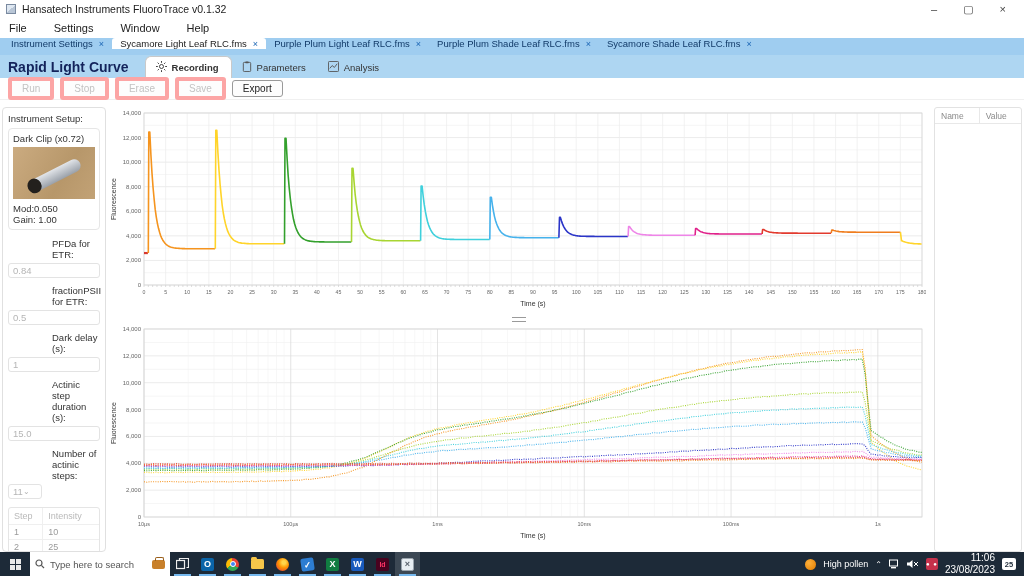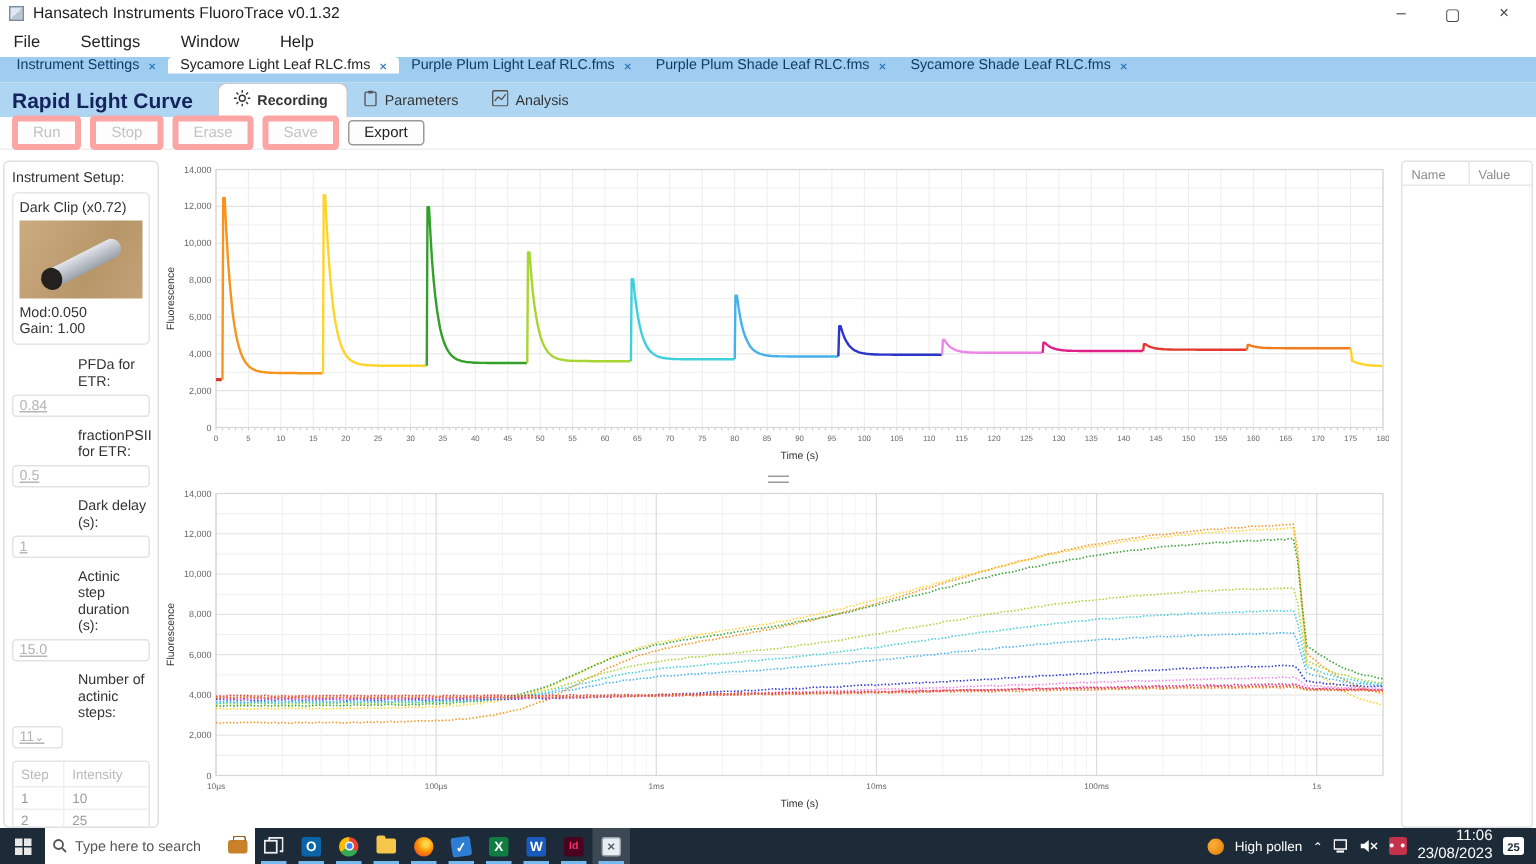--- a/index.html
+++ b/index.html
@@ -21,21 +21,21 @@
   .toolbar { height:22px; background:#fff; display:flex; align-items:center; gap:6px; padding-left:8px; border-bottom:1px solid #f0f0f0; }
   .tb-btn { font-size:10px; padding:2px 10px; border-radius:3px; border:4px solid #fca5a5; background:#fdfdfd; color:#c3c3c3; }
   .tb-btn.enabled { border:1px solid #9a9a9a; color:#222; }
   .content { height:452px; display:flex; background:#fff; }
   .sidebar { width:104px; margin:7px 0 0 2px; border:1px solid #e0e0e0; border-radius:4px; padding:5px 5px 0 5px; font-size:9.5px; color:#333; overflow:hidden; flex:none; }
   .setup-card { border:1px solid #e6e6e6; border-radius:4px; padding:4px; margin:4px 0 8px 0; }
   .photo { width:100%; height:52px; margin:3px 0 4px 0; background:linear-gradient(120deg,#cbab80,#b7976a 60%,#c2a276); position:relative; overflow:hidden; }
   .clip { position:absolute; left:14px; top:22px; width:56px; height:13px; border-radius:7px; background:linear-gradient(#e2e5e9,#9aa1aa); transform:rotate(-27deg); }
   .clip::before { content:""; position:absolute; left:-2px; top:-1px; width:14px; height:15px; border-radius:50%; background:#23201d; }
   .field-label { margin:7px 0 3px 0;padding-left:44px; }
-  .field-box { border:1px solid #e3e3e3; border-radius:3px; height:15px; line-height:14px; padding-left:4px; color:#b5b5b5; background:#fff;text-decoration:underline; }
+  .field-box { border:1px solid #e3e3e3; border-radius:3px; height:15px; line-height:14px; padding-left:4px; color:#b5b5b5; background:#fff; }
   .dd-box { width:34px; display:flex; justify-content:space-between; padding-right:17px; }
   .steps-table { width:100%; border:1px solid #e5e5e5; border-radius:3px; margin-top:8px; font-size:9px; color:#9a9a9a; border-collapse:collapse; }
   .steps-table div.row { display:flex; border-top:1px solid #efefef; height:15.5px; align-items:center; }
   .steps-table div.row.hdr { border-top:none; color:#b9b9b9; }
   .steps-table div.row span { padding-left:5px; }
   .steps-table div.row span:first-child { width:38%; border-right:1px solid #efefef; height:100%; display:flex; align-items:center; }
   .charts { flex:1; display:flex; flex-direction:column; padding-top:7px; }
   .splitter { height:12px; display:flex; align-items:center; justify-content:center; }
   .split-handle { width:14px; height:5px; border-top:1.5px solid #9a9a9a; border-bottom:1.5px solid #9a9a9a; }
   .rpanel { width:88px; margin:7px 2px 0 2px; border:1px solid #e2e2e2; border-radius:3px; font-size:8.5px; color:#8a8a8a; flex:none; }

